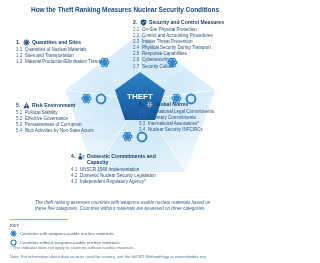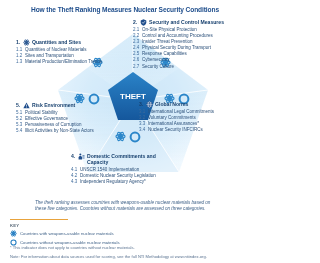--- a/index.html
+++ b/index.html
@@ -13,21 +13,21 @@
   }
   #page-title{
     position:absolute; top:6px; left:0; width:250px;
     text-align:center;
     font-size:6.6px; font-weight:bold; letter-spacing:-0.1px;
     color:#1f4e8c;
   }
 
   
   #graphic{
-    position:absolute; left:53px; top:28px; width:160px; height:150px;
+    position:absolute; left:60px; top:28px; width:160px; height:150px;
   }
   #graphic svg{display:block;width:160px;height:150px;}
 
   
   .cat{position:absolute;}
   .cat-head{
     display:flex; align-items:flex-start; gap:2px;
     font-size:5.1px; font-weight:bold; color:#17406e;
     line-height:6px; margin-bottom:1.5px;
   }

